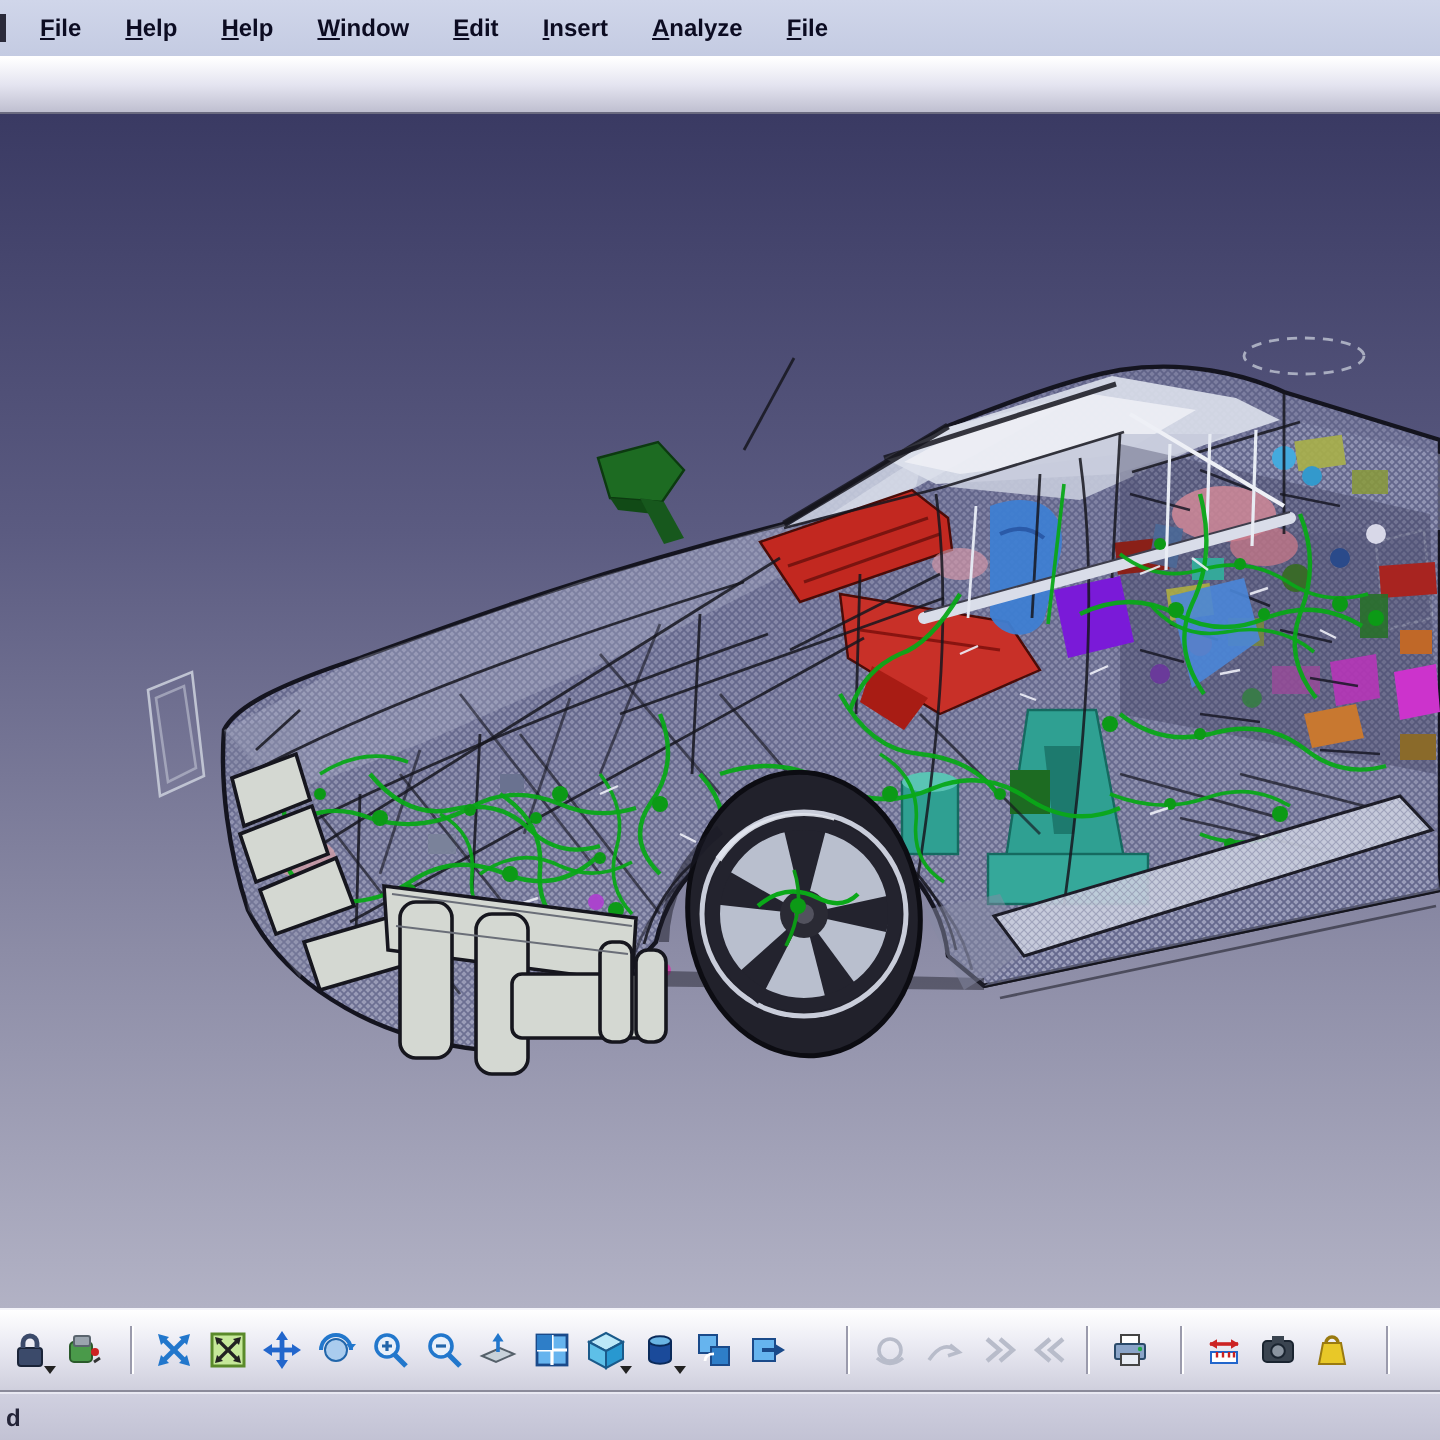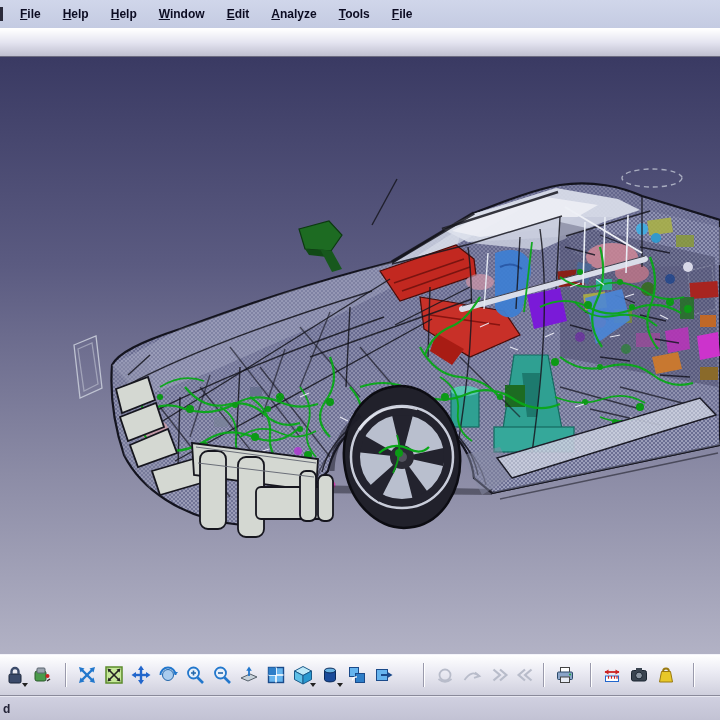--- a/index.html
+++ b/index.html
@@ -31,22 +31,22 @@
 <div class="app">
 
   <div class="menubar">
     <div class="win-sliver"></div>
     <ul class="menu-items" id="menu-items">
         <li class="menu-item">File</li>
         <li class="menu-item">Help</li>
         <li class="menu-item">Help</li>
         <li class="menu-item">Window</li>
         <li class="menu-item">Edit</li>
+        <li class="menu-item">Insert</li>
         <li class="menu-item">Analyze</li>
-        <li class="menu-item">Tools</li>
         <li class="menu-item">File</li>
       </ul>
   </div>
 
   <div class="topstrip"></div>
 
   <div class="viewport">
     <svg width="720" height="597" viewBox="0 0 720 597" xmlns="http://www.w3.org/2000/svg">
       <defs>
         <linearGradient id="bg" x1="0" y1="0" x2="0" y2="1">

